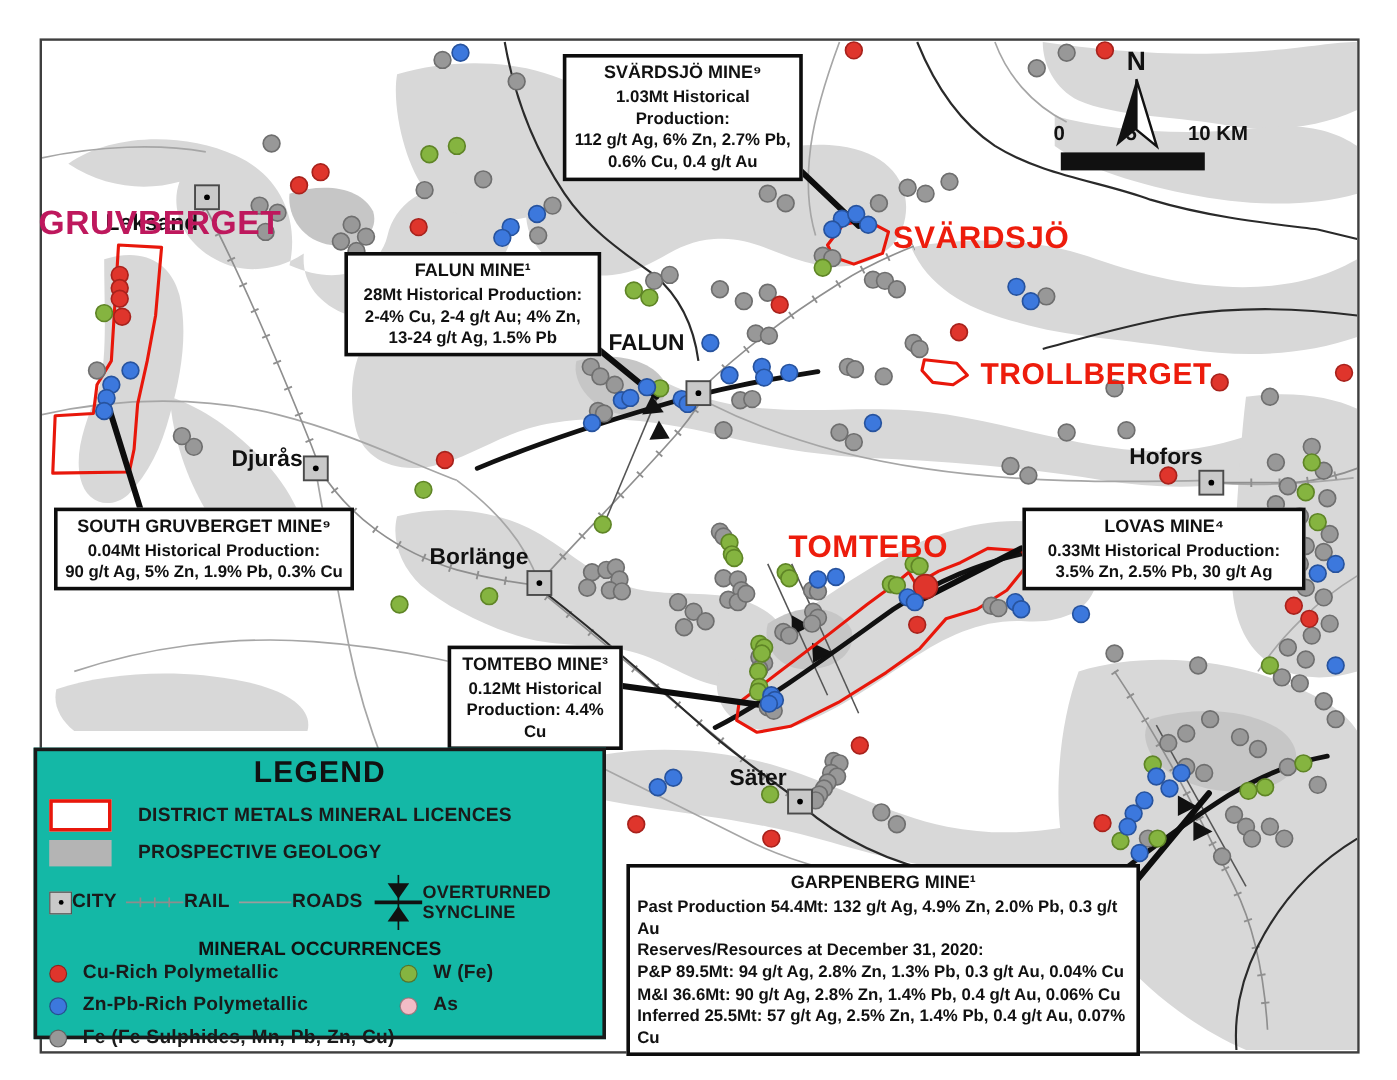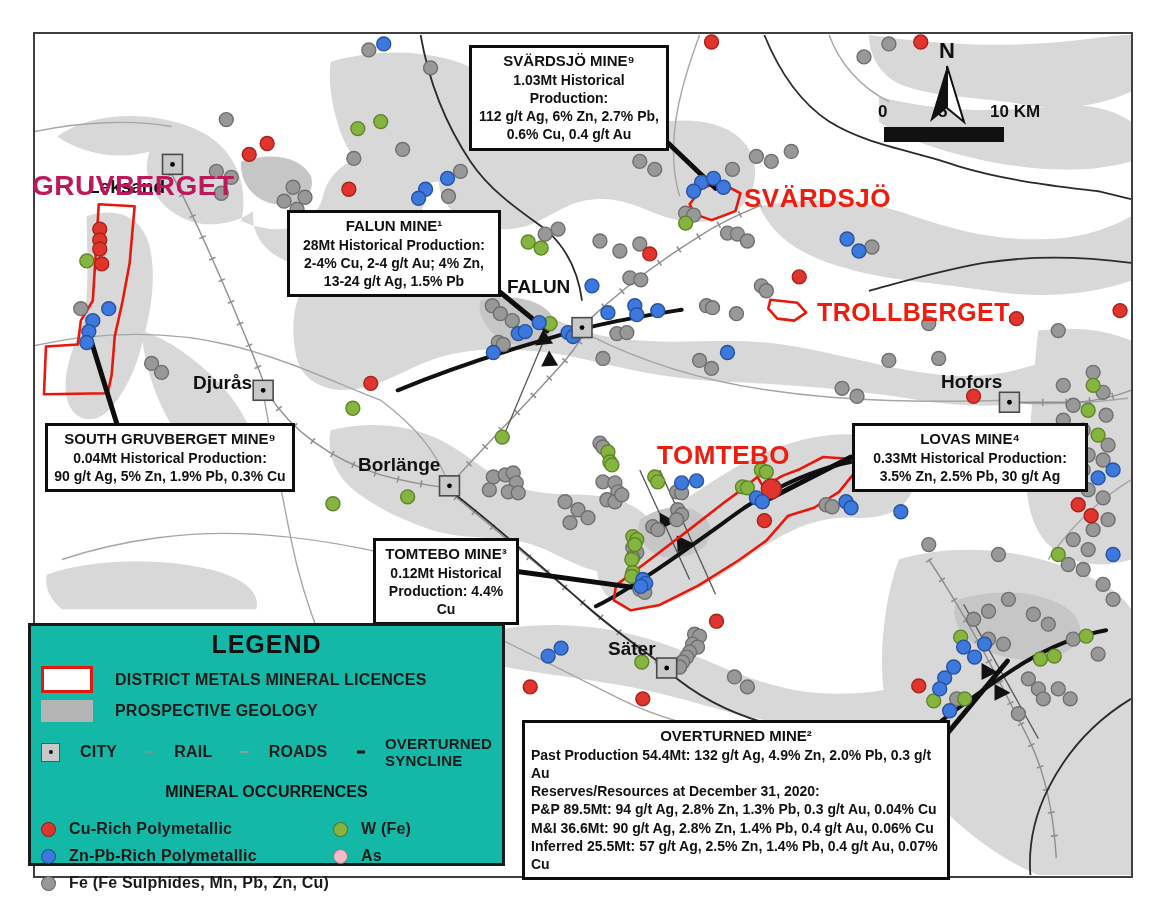--- a/index.html
+++ b/index.html
@@ -20,21 +20,21 @@
           border:3px solid #1a1a1a;box-sizing:border-box;padding:4px 10px 6px 10px;}
   .legend-title{text-align:center;font-weight:bold;font-size:25px;letter-spacing:1px;color:#111;}
   .lg-row{display:flex;align-items:center;margin-top:7px;}
   .lg-label{font-size:16px;font-weight:600;color:#1a1a1a;letter-spacing:.2px;}
   .sw-licence{width:46px;height:21px;border:3px solid #e8170b;background:#fff;margin-right:22px;flex:0 0 auto;}
   .sw-geology{width:52px;height:22px;background:#b4b4b4;margin-right:22px;flex:0 0 auto;}
   .city-sq{width:17px;height:17px;background:#c9c9c9;border:1.5px solid #555;position:relative;flex:0 0 auto;}
   .city-sq::after{content:"";position:absolute;left:50%;top:50%;width:4px;height:4px;margin:-2px 0 0 -2px;
                   border-radius:50%;background:#000;}
   .occ-title{text-align:center;font-weight:bold;font-size:16px;margin-top:8px;color:#111;}
-  .occ-grid{display:grid;grid-template-columns:292px auto;row-gap:9px;margin-top:19px;}
+  .occ-grid{display:grid;grid-template-columns:292px auto;row-gap:9px;margin-top:1px;}
   .occ-item{display:flex;align-items:center;}
   .dot{width:15px;height:15px;border-radius:50%;margin-right:13px;flex:0 0 auto;
        border:1.5px solid rgba(0,0,0,.35);box-sizing:border-box;}
   .north{position:absolute;left:920px;top:38px;width:54px;text-align:center;}
   .north .n-letter{font-weight:bold;font-size:22px;color:#111;}
   .scalebar{position:absolute;left:868px;top:100px;width:200px;height:48px;}
   .scalebar .tick{position:absolute;top:2px;font-weight:bold;font-size:17px;color:#111;}
   .scalebar .bar{position:absolute;left:16px;top:27px;width:120px;height:15px;background:#111;}
 </style>
 </head>
@@ -445,21 +445,21 @@
         <div class="c-title">LOVAS MINE⁴</div>
         <div class="c-line">0.33Mt Historical Production:</div>
         <div class="c-line">3.5% Zn, 2.5% Pb, 30 g/t Ag</div>
       </div>
       <div class="callout" style="left: 373px; top: 538px; width: 146px;">
         <div class="c-title">TOMTEBO MINE³</div>
         <div class="c-line">0.12Mt Historical</div>
         <div class="c-line">Production: 4.4% Cu</div>
       </div>
       <div class="callout align-left" style="left: 522px; top: 720px; width: 428px;">
-        <div class="c-title">OVERTURNED MINE²</div>
+        <div class="c-title">GARPENBERG MINE¹</div>
         <div class="c-line">Past Production 54.4Mt: 132 g/t Ag, 4.9% Zn, 2.0% Pb, 0.3 g/t Au</div>
         <div class="c-line">Reserves/Resources at December 31, 2020:</div>
         <div class="c-line">P&amp;P 89.5Mt: 94 g/t Ag, 2.8% Zn, 1.3% Pb, 0.3 g/t Au, 0.04% Cu</div>
         <div class="c-line">M&amp;I 36.6Mt: 90 g/t Ag, 2.8% Zn, 1.4% Pb, 0.4 g/t Au, 0.06% Cu</div>
         <div class="c-line">Inferred 25.5Mt: 57 g/t Ag, 2.5% Zn, 1.4% Pb, 0.4 g/t Au, 0.07% Cu</div>
       </div>
     </div>
 
   <div class="north">
     <div class="n-letter">N</div>
@@ -482,21 +482,21 @@
     <div class="lg-row">
       <span class="sw-licence"></span>
       <span class="lg-label">DISTRICT METALS MINERAL LICENCES</span>
     </div>
 
     <div class="lg-row">
       <span class="sw-geology"></span>
       <span class="lg-label">PROSPECTIVE GEOLOGY</span>
     </div>
 
-    <div class="lg-row" style="gap:20px">
+    <div class="lg-row" style="gap:0">
       <span class="city-sq"></span>
       <span class="lg-label">CITY</span>
       <svg width="48" height="12" style="margin-left:8px">
         <line x1="0" y1="6" x2="48" y2="6" stroke="#8d8d8d" stroke-width="1.6"></line>
         <line x1="12" y1="2" x2="12" y2="10" stroke="#8d8d8d" stroke-width="1.4"></line>
         <line x1="24" y1="2" x2="24" y2="10" stroke="#8d8d8d" stroke-width="1.4"></line>
         <line x1="36" y1="2" x2="36" y2="10" stroke="#8d8d8d" stroke-width="1.4"></line>
       </svg>
       <span class="lg-label">RAIL</span>
       <svg width="44" height="10" style="margin-left:8px">

